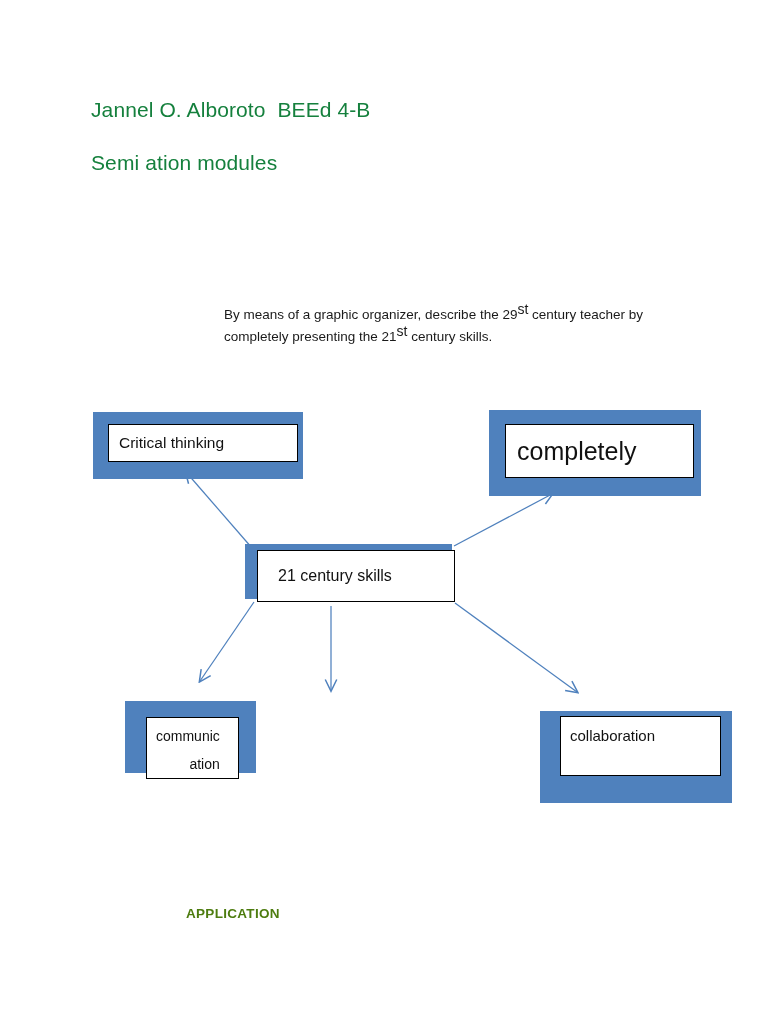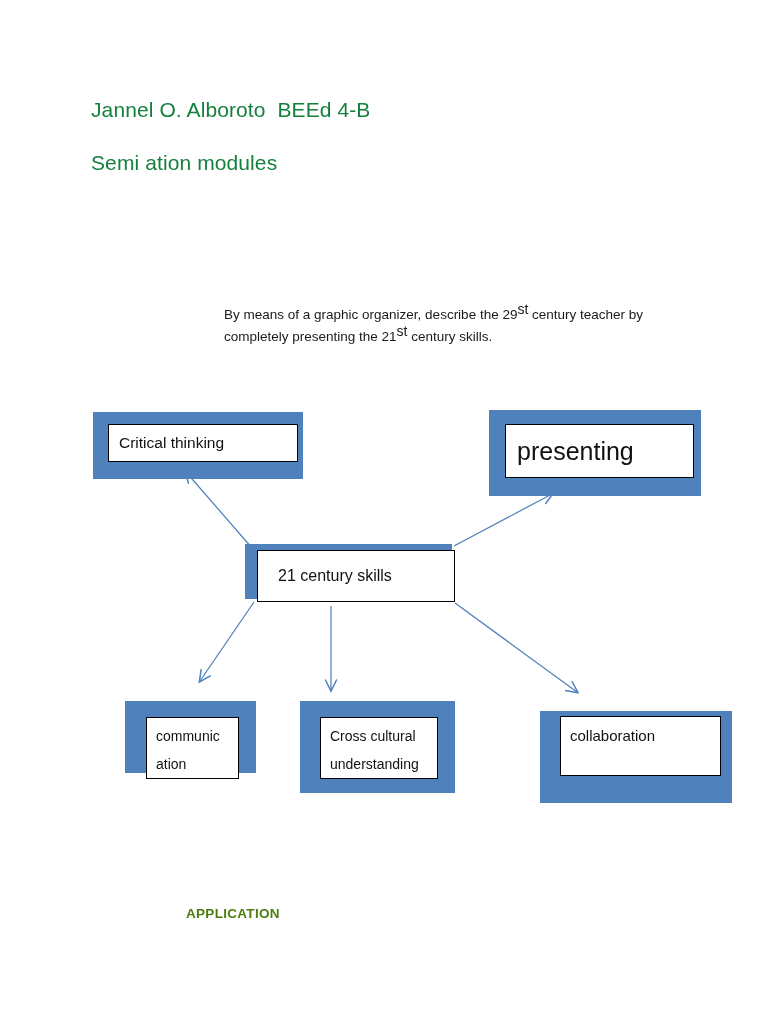--- a/index.html
+++ b/index.html
@@ -57,20 +57,21 @@
   }
 
   
   .diagram {
     position: absolute;
     left: 0;
     top: 0;
     width: 768px;
     height: 1024px;
     pointer-events: none;
+    text-align: right;
   }
   .arrow-layer {
     position: absolute;
     left: 0; top: 0;
     width: 768px;
     height: 1024px;
   }
 
   
   .node {
@@ -179,43 +180,37 @@
     </svg>
 
     <div class="node" id="node-critical-thinking">
       <div class="node-inner">
         <span class="node-label">Critical thinking</span>
       </div>
     </div>
 
     <div class="node" id="node-creativity">
       <div class="node-inner">
-        <span class="node-label">presenting</span>
+        <span class="node-label">completely</span>
       </div>
     </div>
 
     <div class="node" id="node-center">
       <div class="node-inner">
         <span class="node-label">21 century skills</span>
       </div>
     </div>
 
     <div class="node" id="node-communication">
       <div class="node-inner">
         <span class="node-label">communic
 ation</span>
       </div>
     </div>
 
-    <div class="node" id="node-cross-cultural">
-      <div class="node-inner">
-        <span class="node-label">Cross cultural
-understanding</span>
-      </div>
-    </div>
 
     <div class="node" id="node-collaboration">
       <div class="node-inner">
         <span class="node-label">collaboration</span>
       </div>
     </div>
 
   </div>
 
   <div id="application-heading">APPLICATION</div>

